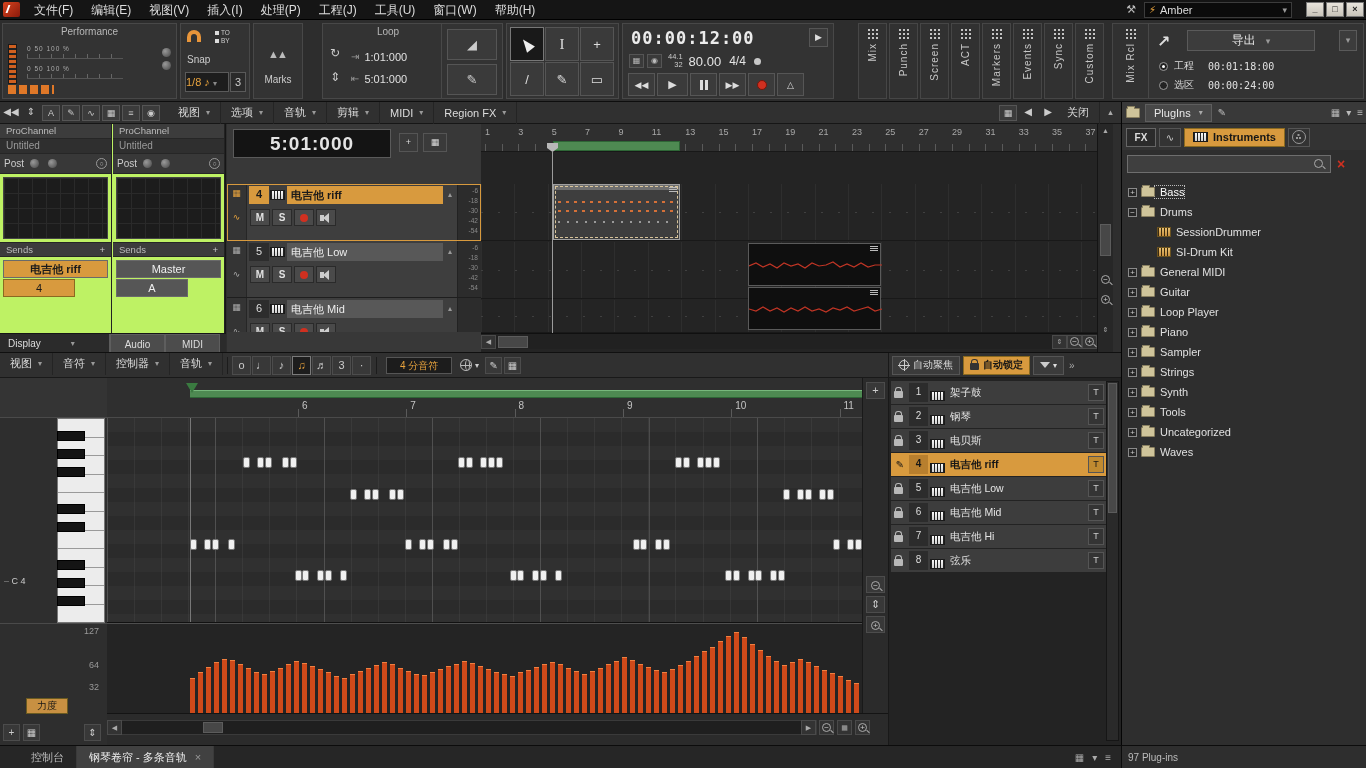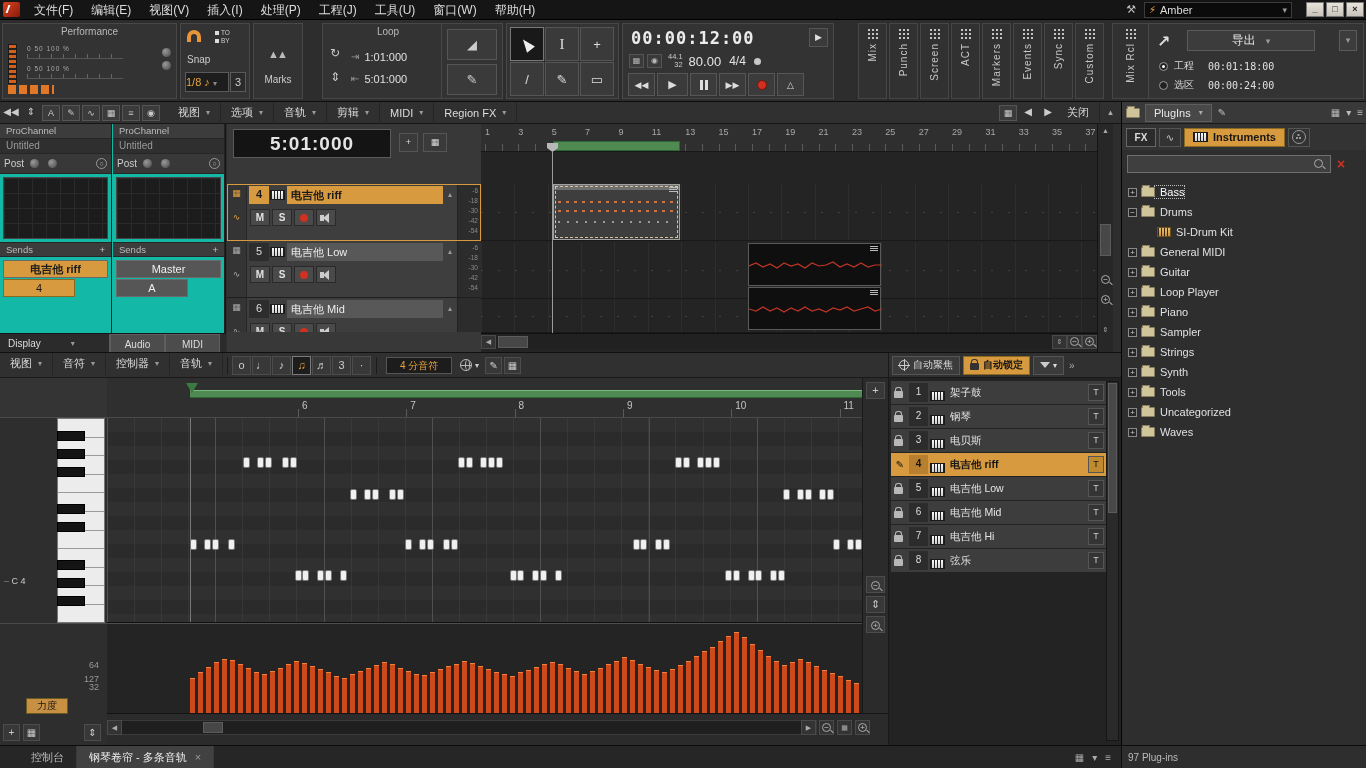--- a/index.html
+++ b/index.html
@@ -106,21 +106,21 @@
 #tv-toolbar{position:absolute;left:0;top:0;width:1121px;height:22px;background:#303030;border-bottom:1px solid #161616;display:flex;align-items:center;}
 .tbico{width:18px;height:16px;margin-left:2px;background:#3b3b3b;border:1px solid #555;color:#ccc;font-size:9px;text-align:center;line-height:14px;}
 .tbico.plain{background:none;border:none;font-size:10px;}
 .ddmenu{height:22px;display:flex;align-items:center;padding:0 10px;border-right:1px solid #242424;font-size:11px;color:#ddd;}
 .ddmenu .caret{margin-left:6px;color:#999;font-size:8px;}
 #tv-menus{display:flex;height:22px;margin-left:8px;}
 #tv-tb-right{margin-left:auto;display:flex;align-items:center;}
 #tv-close{font-size:11px;color:#ddd;padding:0 10px;}
 #tv-upbox{width:22px;height:22px;border-left:1px solid #242424;color:#aaa;font-size:9px;text-align:center;line-height:20px;}
 
-#tv-inspector{position:absolute;left:0;top:22px;width:226px;height:209px;background:#14b8a6;border-right:1px solid #161616;}
+#tv-inspector{position:absolute;left:0;top:22px;width:226px;height:209px;background:#bef264;border-right:1px solid #161616;}
 .icol{position:absolute;top:0;width:112px;height:209px;border-right:1px solid #222;}
 .icol.c0{left:0;}.icol.c1{left:113px;}
 .ichead{height:15px;background:#3c3c3c;font-size:9.5px;color:#bbb;padding:1px 0 0 6px;border-bottom:1px solid #262626;}
 .icname{height:15px;font-size:10px;color:#999;padding:1px 0 0 6px;background:#2f2f2f;border-bottom:1px solid #262626;}
 .icpost{height:20px;display:flex;align-items:center;padding:0 4px;background:#383838;border-bottom:1px solid #262626;font-size:10px;color:#ccc;}
 .icpost .knob{margin:0 3px 0 6px;}
 .pwr{margin-left:auto;width:11px;height:11px;border:1px solid #999;border-radius:50%;color:#bbb;font-size:7px;text-align:center;line-height:9px;}
 .eqbox{margin:3px;height:62px;background:#1c1c1c;border:1px solid #444;background-image:linear-gradient(#2a2a2a 1px,transparent 1px),linear-gradient(90deg,#2a2a2a 1px,transparent 1px);background-size:14px 15px;}
 .sends{height:15px;display:flex;align-items:center;font-size:9.5px;color:#bbb;padding:0 6px;background:#3c3c3c;border-top:1px solid #262626;border-bottom:1px solid #262626;}
 .sends .plus{margin-left:auto;color:#ccc;}
@@ -902,21 +902,21 @@
     </div>
 
     <div id="pr-rightcol">
       <div class="rcbtn" style="top:4px;">+</div>
       <div class="rcbtn" style="top:198px;"><span class="mag">−</span></div>
       <div class="rcbtn" style="top:218px;">⇕</div>
       <div class="rcbtn" style="top:238px;"><span class="mag">+</span></div>
     </div>
 
     <div id="pr-vellabels">
-      <span class="vlab" style="top:2px;margin-top:48px;">127</span>
+      <span class="vlab" style="top:2px;">127</span>
       <span class="vlab" style="top:36px;">64</span>
       <span class="vlab" style="top:58px;">32</span>
       <span class="vlab" style="top:100px;">0</span>
       <div id="velbtn">力度</div>
       <div class="blbtn" style="left:3px;">+</div>
       <div class="blbtn" style="left:23px;">▦</div>
       <div class="blbtn" style="left:84px;">⇕</div>
     </div>
     <div id="pr-vellane">
       <div id="pr-velbars">
@@ -1137,20 +1137,25 @@
           <div class="tlabel">Bass</div>
         </div>
         <div class="trow" style="padding-left: 6px;">
           <div class="expander">−</div>
           <div class="folder"></div>
           <div class="tlabel">Drums</div>
         </div>
         <div class="trow" style="padding-left: 22px;">
           <div class="tspacer"></div>
           <div class="kbdicon"></div>
+          <div class="tlabel">SessionDrummer</div>
+        </div>
+        <div class="trow" style="padding-left: 22px;">
+          <div class="tspacer"></div>
+          <div class="kbdicon"></div>
           <div class="tlabel">SI-Drum Kit</div>
         </div>
         <div class="trow" style="padding-left: 6px;">
           <div class="expander">+</div>
           <div class="folder"></div>
           <div class="tlabel">General MIDI</div>
         </div>
         <div class="trow" style="padding-left: 6px;">
           <div class="expander">+</div>
           <div class="folder"></div>

